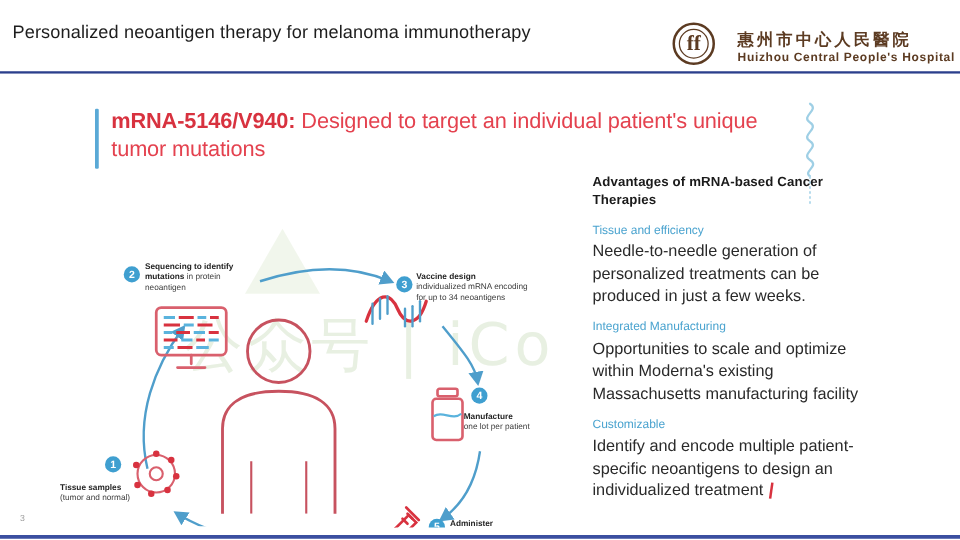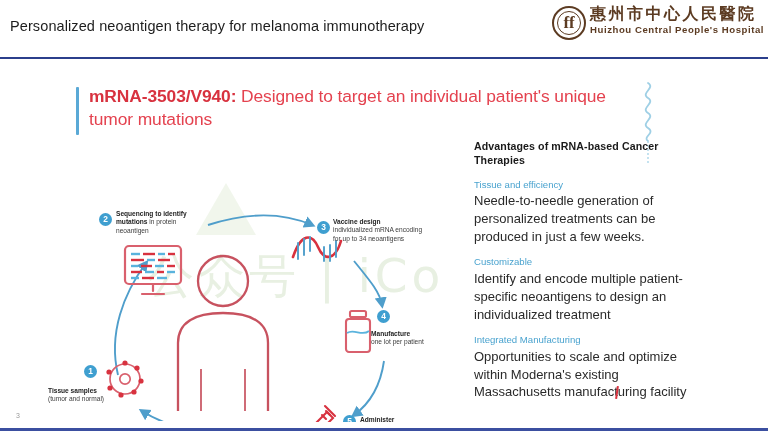--- a/index.html
+++ b/index.html
@@ -15,37 +15,37 @@
   .header{
     position:absolute;left:0;top:0;width:768px;height:58px;
     background:#ffffff;
   }
   .header-title{
     position:absolute;left:10px;top:18px;
     font-size:14.5px;color:#1d1d1d;letter-spacing:.1px;white-space:nowrap;
   }
   .logo-wrap{
     position:absolute;right:4px;top:6px;height:46px;
-    display:flex;align-items:flex-start;gap:4px;
+    display:flex;align-items:flex-end;gap:18px;
   }
   .logo-mark{
     width:34px;height:34px;border-radius:50%;
     border:2.5px solid #5c3b22;box-sizing:border-box;
     display:flex;align-items:center;justify-content:center;
     color:#5c3b22;font-size:17px;font-weight:bold;
     font-family:"Liberation Serif", serif;
     position:relative;flex:0 0 auto;
   }
   .logo-mark::after{
     content:"";position:absolute;inset:3px;border-radius:50%;
     border:1px solid #5c3b22;
   }
   .logo-text{display:flex;flex-direction:column;justify-content:center;}
   .logo-cn{
-    font-size:16px;color:#5c3b22;letter-spacing:2.5px;
+    font-size:13px;color:#5c3b22;letter-spacing:2.5px;
     font-family:"DejaVu Sans", sans-serif;font-weight:bold;
     line-height:1.05;white-space:nowrap;
   }
   .logo-en{
     font-size:9.6px;color:#5c3b22;font-weight:bold;letter-spacing:.55px;
     white-space:nowrap;margin-top:1px;
   }
   .header-rule{
     position:absolute;left:0;top:57px;width:768px;height:1.6px;
     background:#2b3f8c;
@@ -159,21 +159,21 @@
     <div class="wm-tri"></div>
     <div class="watermark">公众号 | iCo</div>
 
     <svg class="squiggle" width="30" height="86" viewBox="0 0 30 86">
       <path d="M14 2 C22 7,6 12,14 17 C22 22,6 27,14 32 C22 37,6 42,14 47 C22 52,8 56,14 60" fill="none" stroke="#7fc0dd" stroke-width="1.8" stroke-linecap="round"></path>
       <path d="M14 60 L14 84" fill="none" stroke="#9fd0e6" stroke-width="1.6" stroke-dasharray="2 2"></path>
     </svg>
 
     <div class="title-bar"></div>
     <div class="title">
-      <b>mRNA-3503/V940:</b><span> Designed to target an individual patient's unique tumor mutations</span>
+      <b>mRNA-5146/V940:</b><span> Designed to target an individual patient's unique tumor mutations</span>
     </div>
 
     <div class="diagram">
 
       <svg width="420" height="278" viewBox="0 0 420 278">
         <defs>
           <marker id="ah" markerWidth="7" markerHeight="7" refX="4" refY="3.2" orient="auto">
             <path d="M0,0 L6,3.2 L0,6.4 z" fill="#4f9ecb"></path>
           </marker>
         </defs>
@@ -298,27 +298,27 @@
 
     <div class="adv">
       <div class="adv-h">Advantages of mRNA-based Cancer Therapies</div>
 
       <div class="adv-item">
         <div class="adv-t">Tissue and efficiency</div>
         <div class="adv-b">Needle-to-needle generation of personalized treatments can be produced in just a few weeks.</div>
       </div>
 
       <div class="adv-item">
+        <div class="adv-t">Integrated Manufacturing</div>
+        <div class="adv-b">Opportunities to scale and optimize within Moderna's existing Massachusetts manufacturing facility</div>
+      </div>
+
+      <div class="adv-item">
         <div class="adv-t">Customizable</div>
         <div class="adv-b">Identify and encode multiple patient-specific neoantigens to design an individualized treatment</div>
-      </div>
-
-      <div class="adv-item">
-        <div class="adv-t">Integrated Manufacturing</div>
-        <div class="adv-b">Opportunities to scale and optimize within Moderna's existing Massachusetts manufacturing facility</div>
       </div>
     </div>
 
   </div>
 
   <div class="red-tick"></div>
   <div class="slide-no">3</div>
   <div class="footer-rule"></div>
 
 </div>

